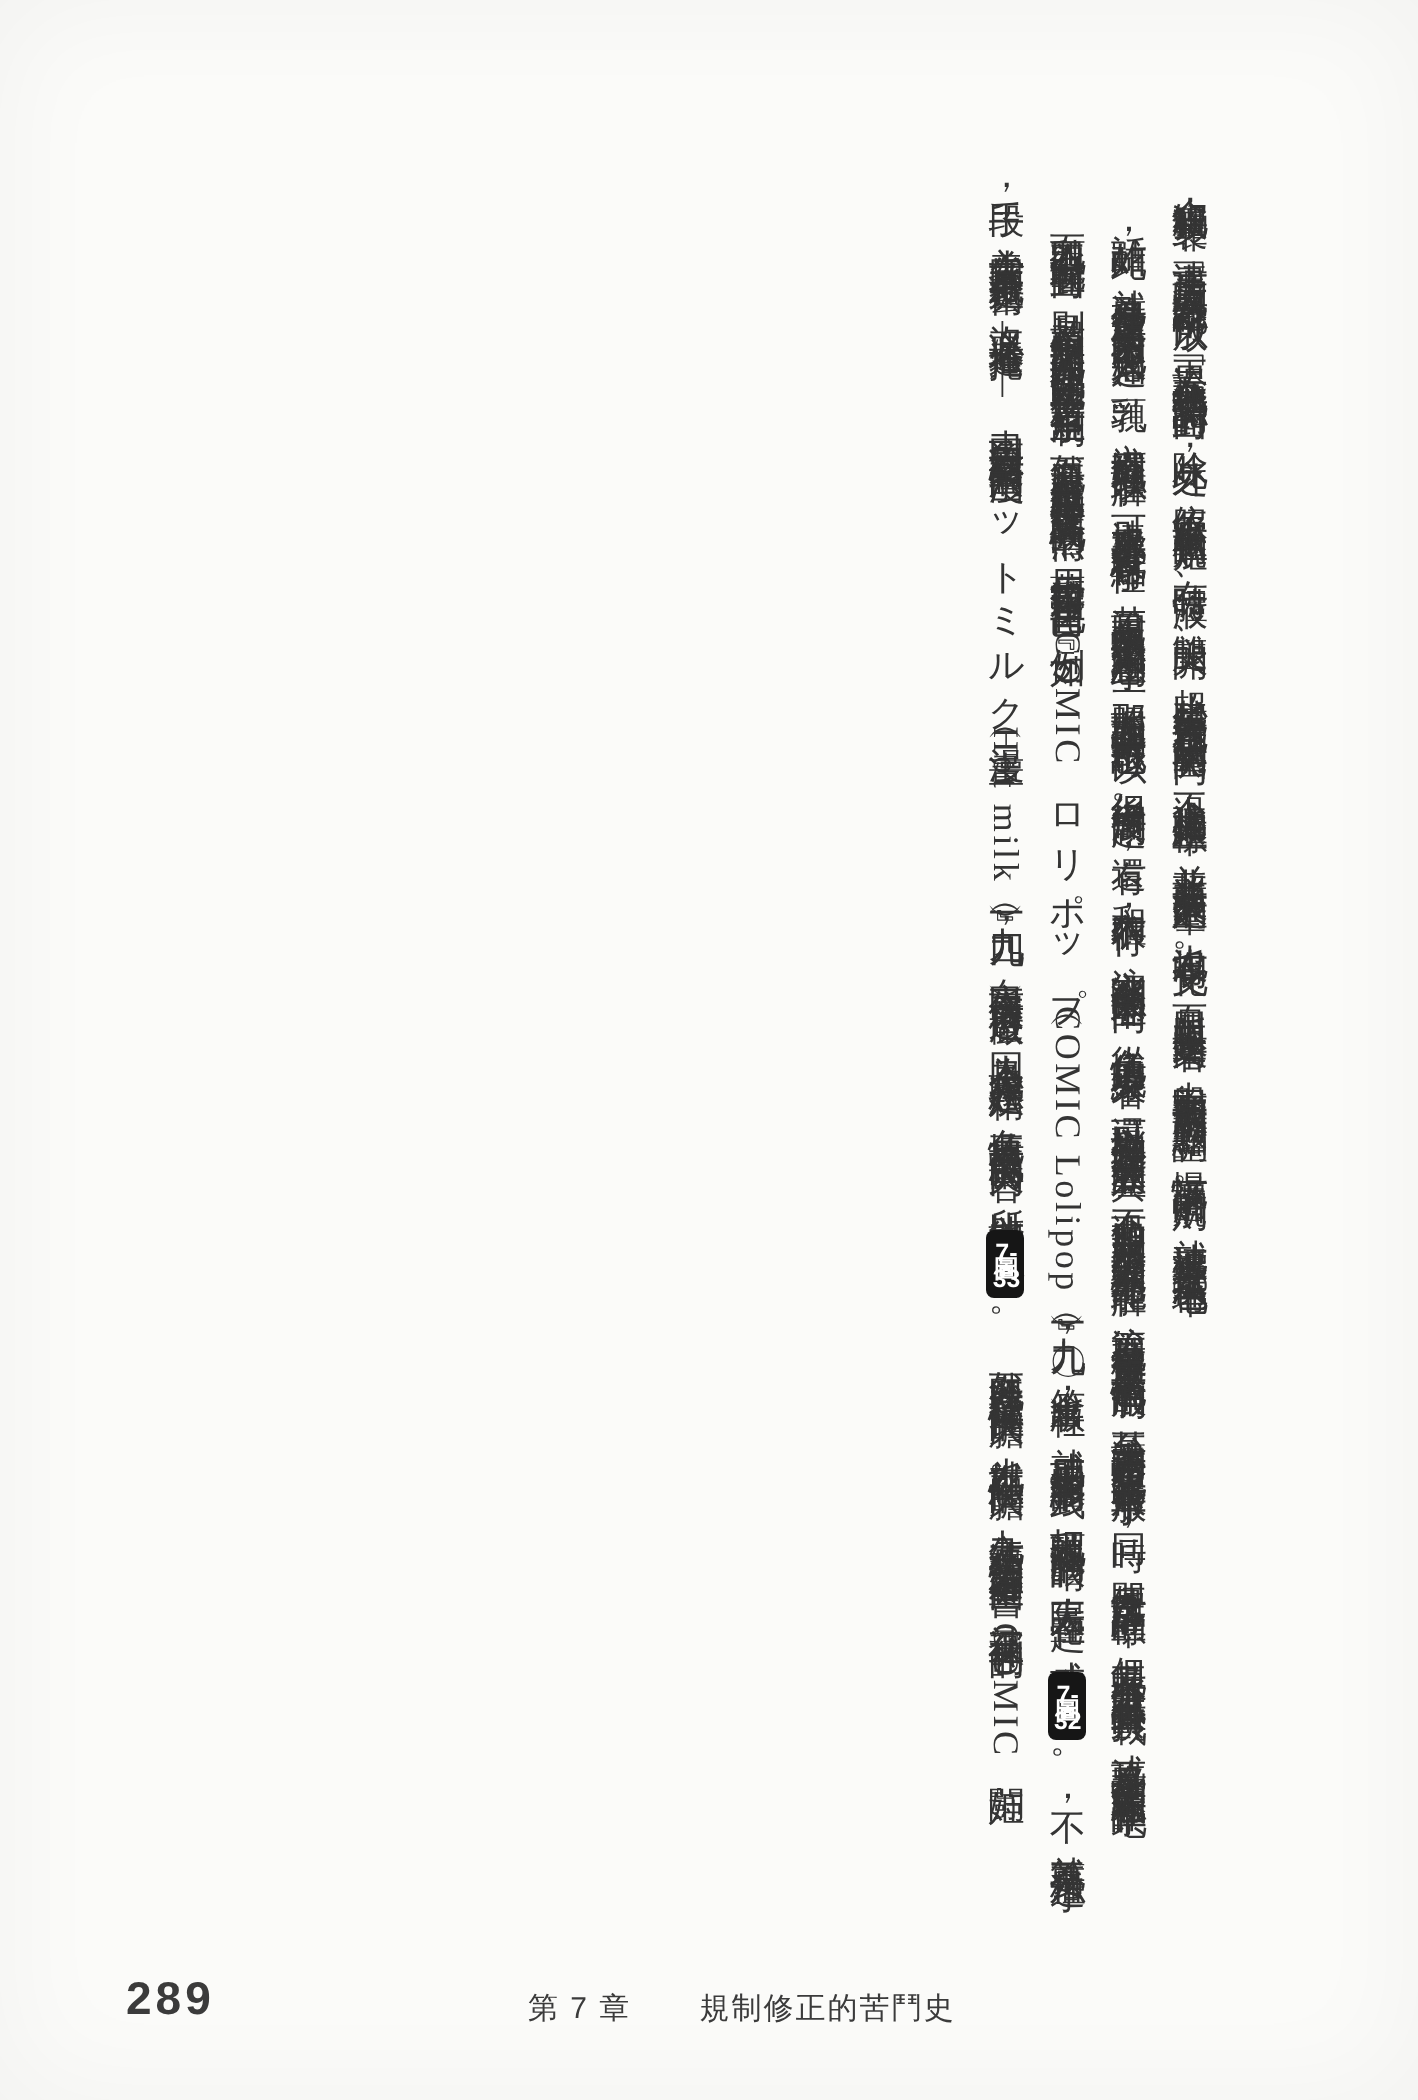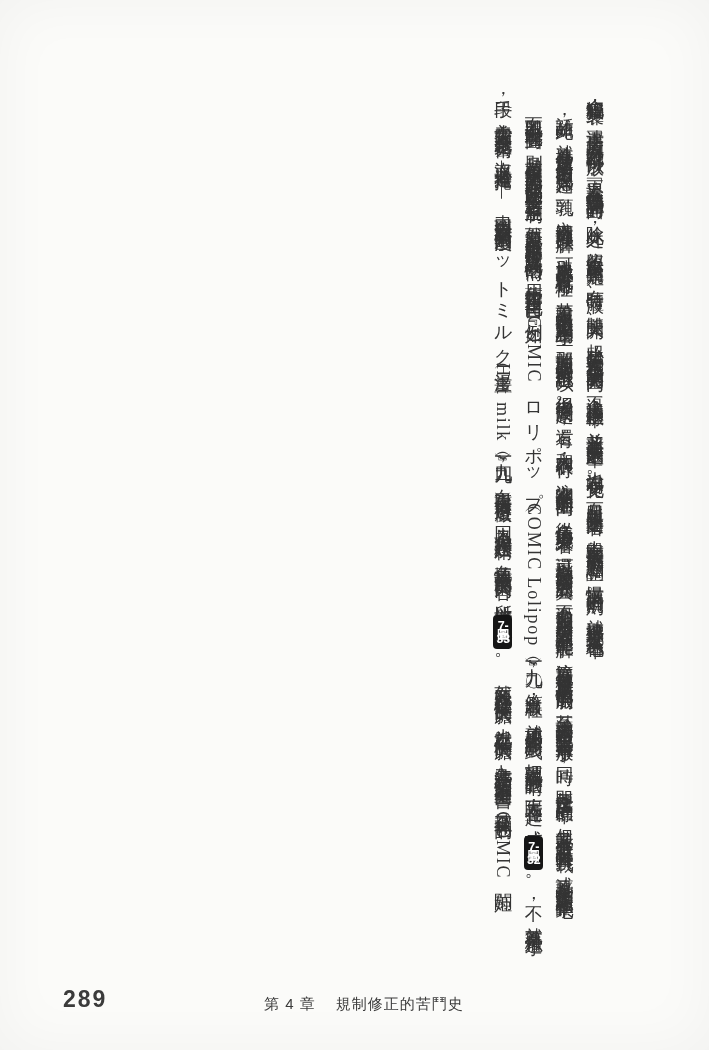--- a/index.html
+++ b/index.html
@@ -64,34 +64,34 @@
   .footer-chapter {
     position: absolute;
     left: 264px;
     top: 995px;
     font-family: "Liberation Sans", "DejaVu Sans", sans-serif;
     font-size: 15px;
     color: #3b3b3b;
     letter-spacing: 1px;
     white-space: nowrap;
   }
-  .footer-chapter .chapter-title { margin-left: 20px; }
+  .footer-chapter .chapter-title { margin-left: 34px; }
 </style>
 </head>
 <body>
 
 <div class="page">
 
   <main class="text-block">
 
     <p class="para no-indent"><span>會觸犯猥褻罪，連書店賣的「成人向雜誌」都不可以放，更遑論「灰色地帶雜誌」的封面。除此之外，依照每家出版社的規矩，有時體液、雙腿大開、超小比基尼等元素也在自主規制的範圍內。不過這樣的禁止標準，並非超商業者決定的基準，也沒有明文化。而是出版界跟超商業者、中盤商在長期協商下一點點調整，慢慢訂下的潛規則。就連標準本身都是「灰色地帶」。</span></p>
 
     <p class="para"><span>話雖如此，就連為什麼是這三項要素的原因也沒人知道。乳頭、內褲還勉強可以理解，可連水手服都不行就有點奇怪了。若說是因為水手服會令人聯想到學生，那照理說西裝制服應該也不可以，但後者卻沒問題。還有，和內衣褲不行，泳衣卻沒關係的理由不同；從色情的境界線來看，還可以稍微理解內褲和泳衣的差異，不過西裝制服與水手服的分界線卻完全不能理解。這簡直就像在宣稱水手服是最色情的制服，甚至讓大眾開始用有色眼光去看待水手服。同時，即便是自己訂下的標準，但其中又有些出版社試著去向其挑戰，或許是身為創作人的志氣在作祟吧？</span></p>
 
     <p class="para"><span>而乳頭不能出現在封面，則是超商自主規制出現前的八〇年代開始就已存在之古老自主規制。然而還是有些出版社壓抑不住想露出乳頭的熱情，用藝術當藉口正當化自己。例如『COMIC ロリポップ（COMIC Lolipop）』（一九九〇，笠倉出版社），就成功用人體彩繪的形式，把乳頭跟海豚的眼睛、太陽疊在一起，成功實現零遮掩的目標</span><span class="figref"><span>圖</span><span class="tcy">7-</span><span class="tcy">32</span></span><span>。不，就算不要這種小手段，美少女插圖本身就是藝術，沒必要遮遮掩掩——由司淳負責繪製封面的『漫画ホットミルク（漫畫Hot milk）』（一九九四，白夜書房）便曾這麼做。因為是令人聯想起妖精，色情要素較低的構圖內容，所以才能理直氣壯地露出乳頭</span><span class="figref"><span>圖</span><span class="tcy">7-</span><span class="tcy">33</span></span><span>。然而既然存在這種良性的大膽，也就存在惡性的大膽。九六年連續三次被制定為不健全圖書，被逼至休刊的『COMIC闘姫』</span></p>
 
   </main>
 
   <div class="footer-pagenum">289</div>
 
-  <div class="footer-chapter"><span class="chapter-label">第 4 章</span><span class="chapter-title">規制修正的苦鬥史</span></div>
+  <div class="footer-chapter"><span class="chapter-label">第 7 章</span><span class="chapter-title">規制修正的苦鬥史</span></div>
 
 </div>
 
 </body></html>

